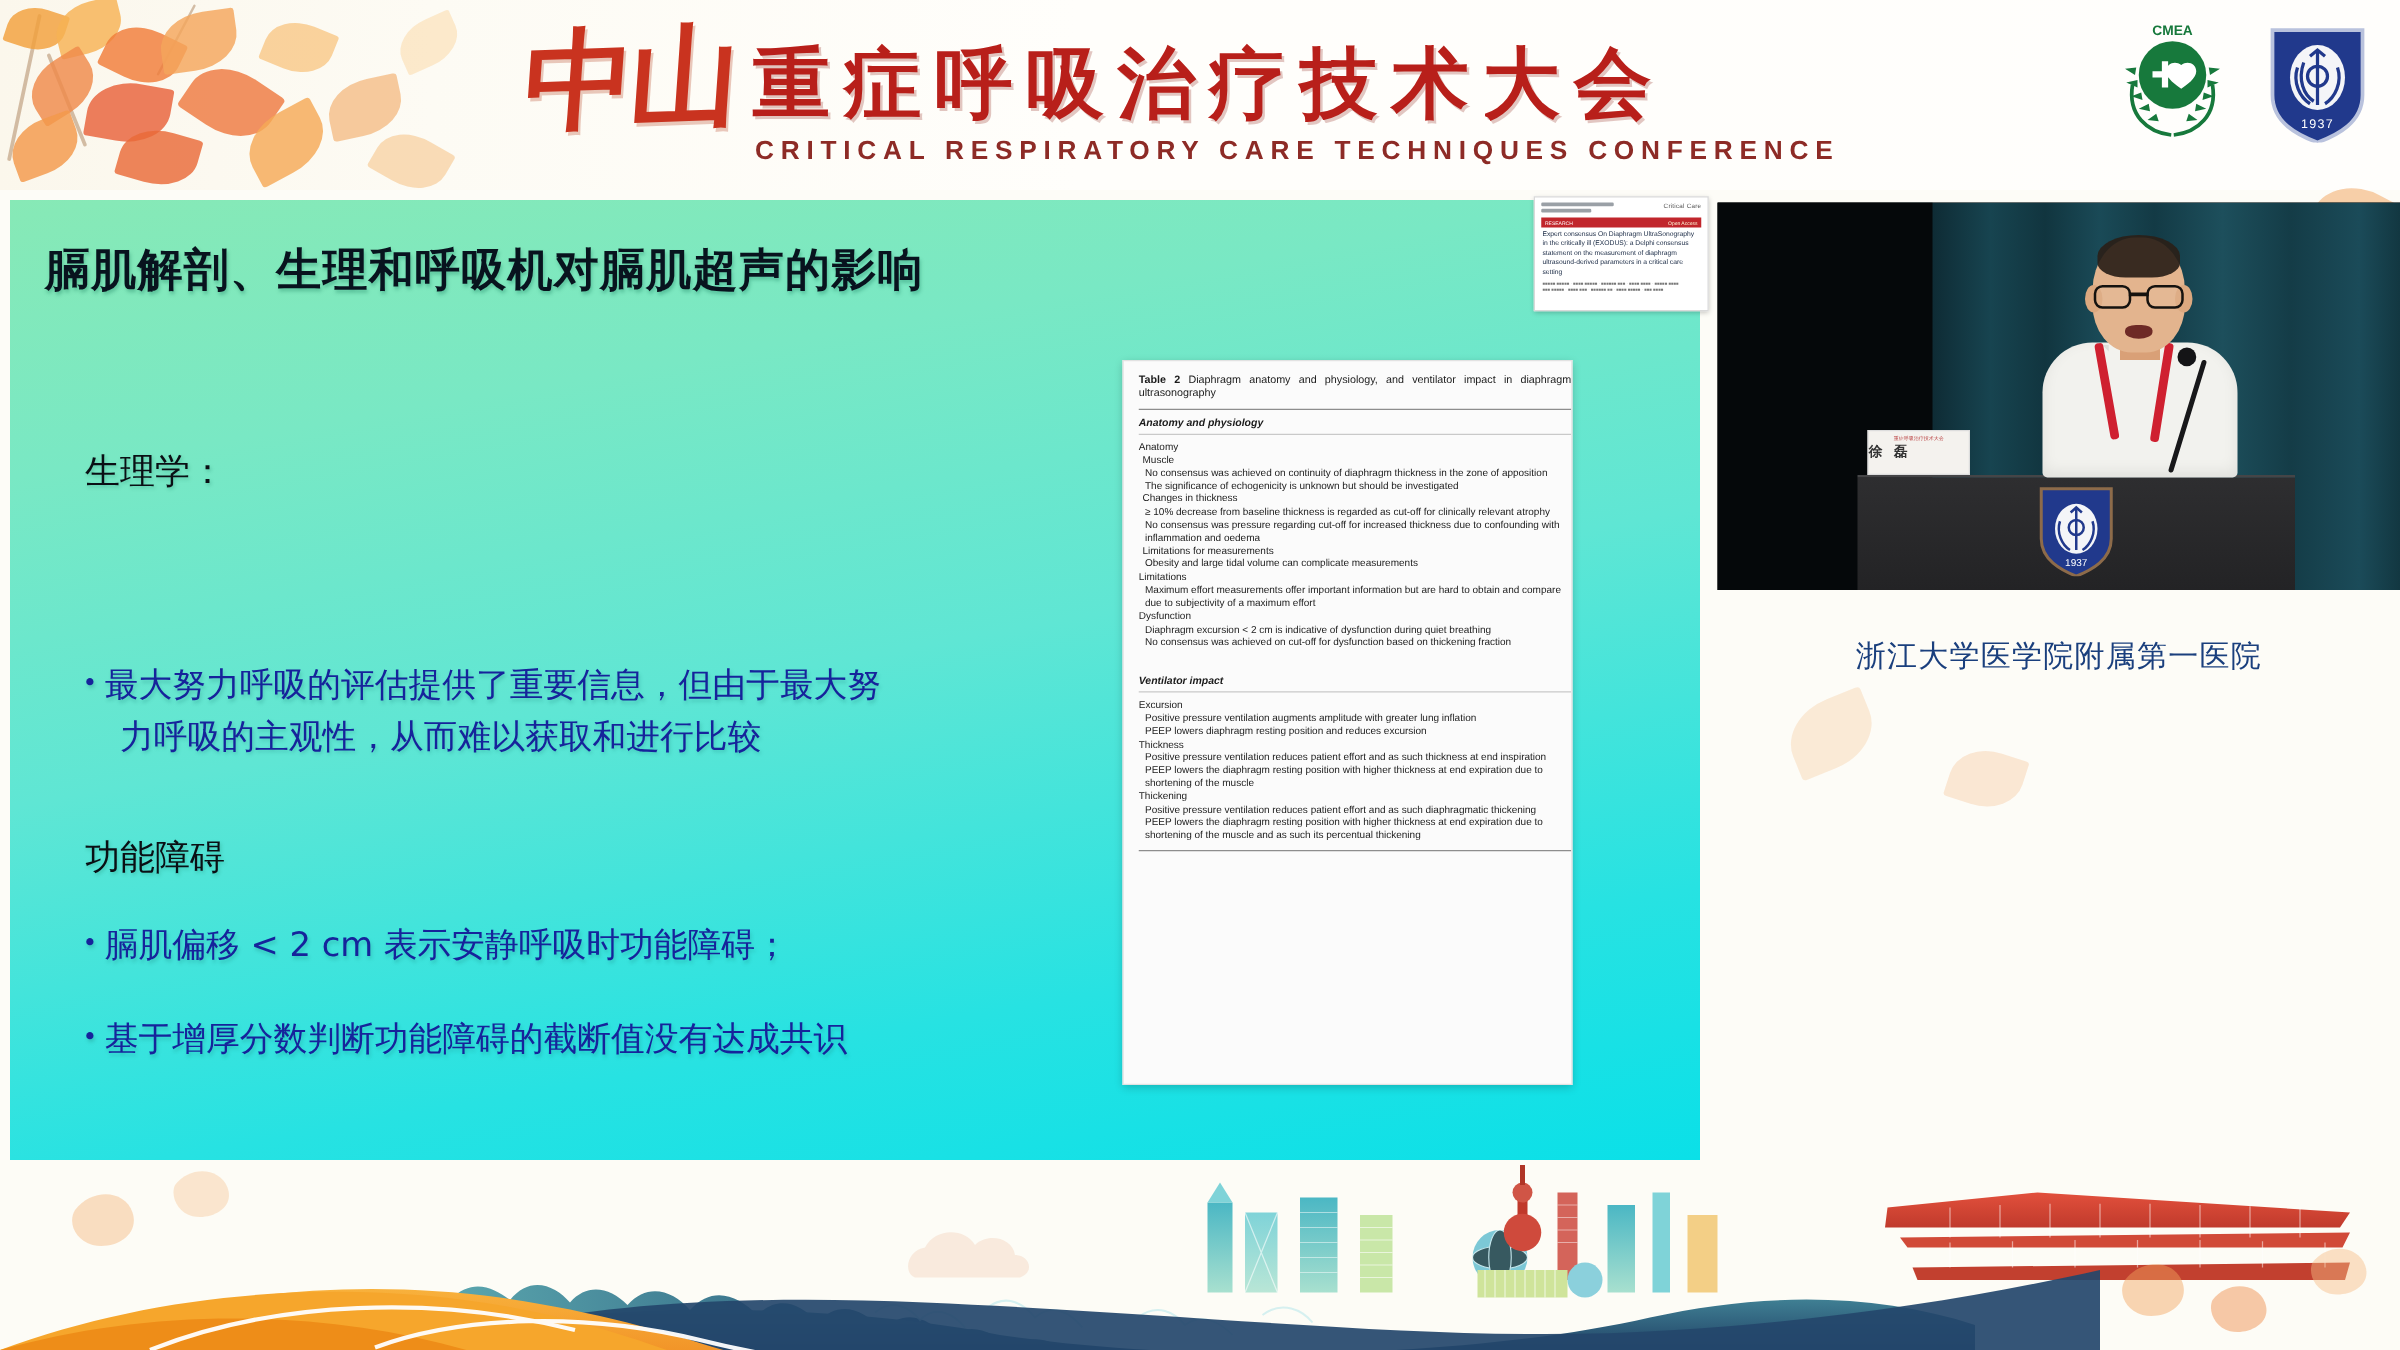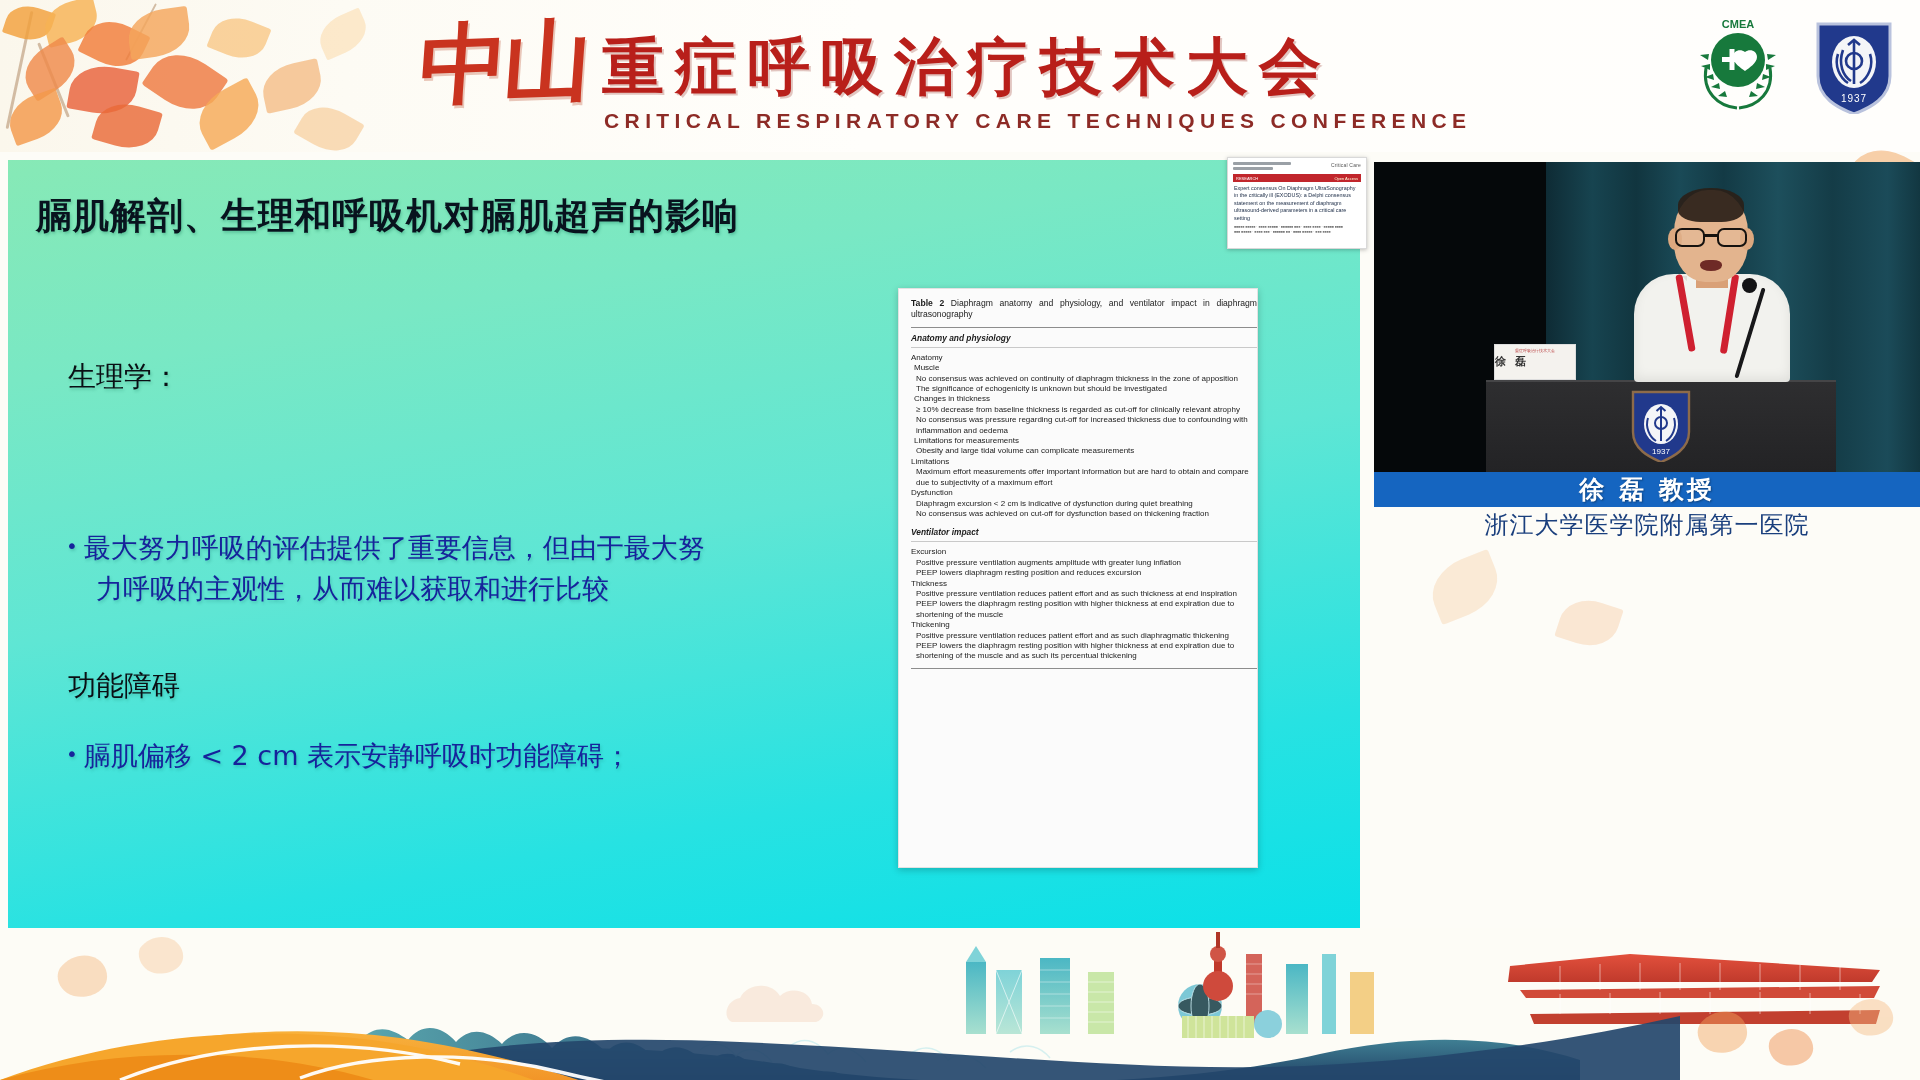--- a/index.html
+++ b/index.html
@@ -253,20 +253,23 @@
       <span class="dot">•</span><span>最大努力呼吸的评估提供了重要信息，但由于最大努</span>
     </div>
     <div class="bullet-cont" style="left:88px;top:411px;">力呼吸的主观性，从而难以获取和进行比较</div>
 
     <div class="section-head" style="left:60px;top:507px;">功能障碍</div>
 
     <div class="bullet-line" style="left:58px;top:570px;">
       <span class="dot">•</span><span>膈肌偏移 &lt; 2 cm 表示安静呼吸时功能障碍；</span>
     </div>
 
+    <div class="bullet-line" style="left:58px;top:645px;">
+      <span class="dot">•</span><span>基于增厚分数判断功能障碍的截断值没有达成共识</span>
+    </div>
   </div>
 
   <div class="paper-thumb">
     <div class="pt-row1">
       <div style="width:62px;">
         <div class="pt-mini" style="width:58px;"></div>
         <div class="pt-mini" style="width:40px;margin-top:2px;"></div>
       </div>
       <div class="pt-jrnl">Critical Care</div>
     </div>
@@ -297,21 +300,21 @@
         <div class="tc-line tc-l3">≥ 10% decrease from baseline thickness is regarded as cut-off for clinically relevant atrophy</div>
         <div class="tc-line tc-l3">No consensus was pressure regarding cut-off for increased thickness due to confounding with inflammation and oedema</div>
         <div class="tc-line tc-l2">Limitations for measurements</div>
         <div class="tc-line tc-l3">Obesity and large tidal volume can complicate measurements</div>
         <div class="tc-line tc-l1">Limitations</div>
         <div class="tc-line tc-l3">Maximum effort measurements offer important information but are hard to obtain and compare due to subjectivity of a maximum effort</div>
         <div class="tc-line tc-l1">Dysfunction</div>
         <div class="tc-line tc-l3">Diaphragm excursion &lt; 2 cm is indicative of dysfunction during quiet breathing</div>
         <div class="tc-line tc-l3">No consensus was achieved on cut-off for dysfunction based on thickening fraction</div>
       </div>
-    <div class="tc-sub" style="margin-top:8px;">Ventilator impact</div>
+    <div class="tc-sub" style="margin-top:20px;">Ventilator impact</div>
     <div class="tc-rule thin"></div>
     <div id="ventilator-rows">
         <div class="tc-line tc-l1">Excursion</div>
         <div class="tc-line tc-l3">Positive pressure ventilation augments amplitude with greater lung inflation</div>
         <div class="tc-line tc-l3">PEEP lowers diaphragm resting position and reduces excursion</div>
         <div class="tc-line tc-l1">Thickness</div>
         <div class="tc-line tc-l3">Positive pressure ventilation reduces patient effort and as such thickness at end inspiration</div>
         <div class="tc-line tc-l3">PEEP lowers the diaphragm resting position with higher thickness at end expiration due to shortening of the muscle</div>
         <div class="tc-line tc-l1">Thickening</div>
         <div class="tc-line tc-l3">Positive pressure ventilation reduces patient effort and as such diaphragmatic thickening</div>
@@ -362,21 +365,20 @@
           <div class="lens" style="right:0;"></div>
           <div class="brow"></div>
         </div>
         <div class="mouth"></div>
       </div>
       <div class="mic-arm"></div>
       <div class="mic-head"></div>
     </div>
   </div>
 
-  <div class="name-banner">徐 磊  教授</div>
   <div class="affil">浙江大学医学院附属第一医院</div>
 
   <div class="footer">
     <svg width="1920" height="152" viewBox="0 0 1920 152">
       <defs>
         <linearGradient id="gTower" x1="0" y1="0" x2="0" y2="1">
           <stop offset="0%" stop-color="#7fd3d8"></stop>
             <stop offset="100%" stop-color="#b9e6d6"></stop>
         </linearGradient>
         <linearGradient id="gTower2" x1="0" y1="0" x2="0" y2="1">

